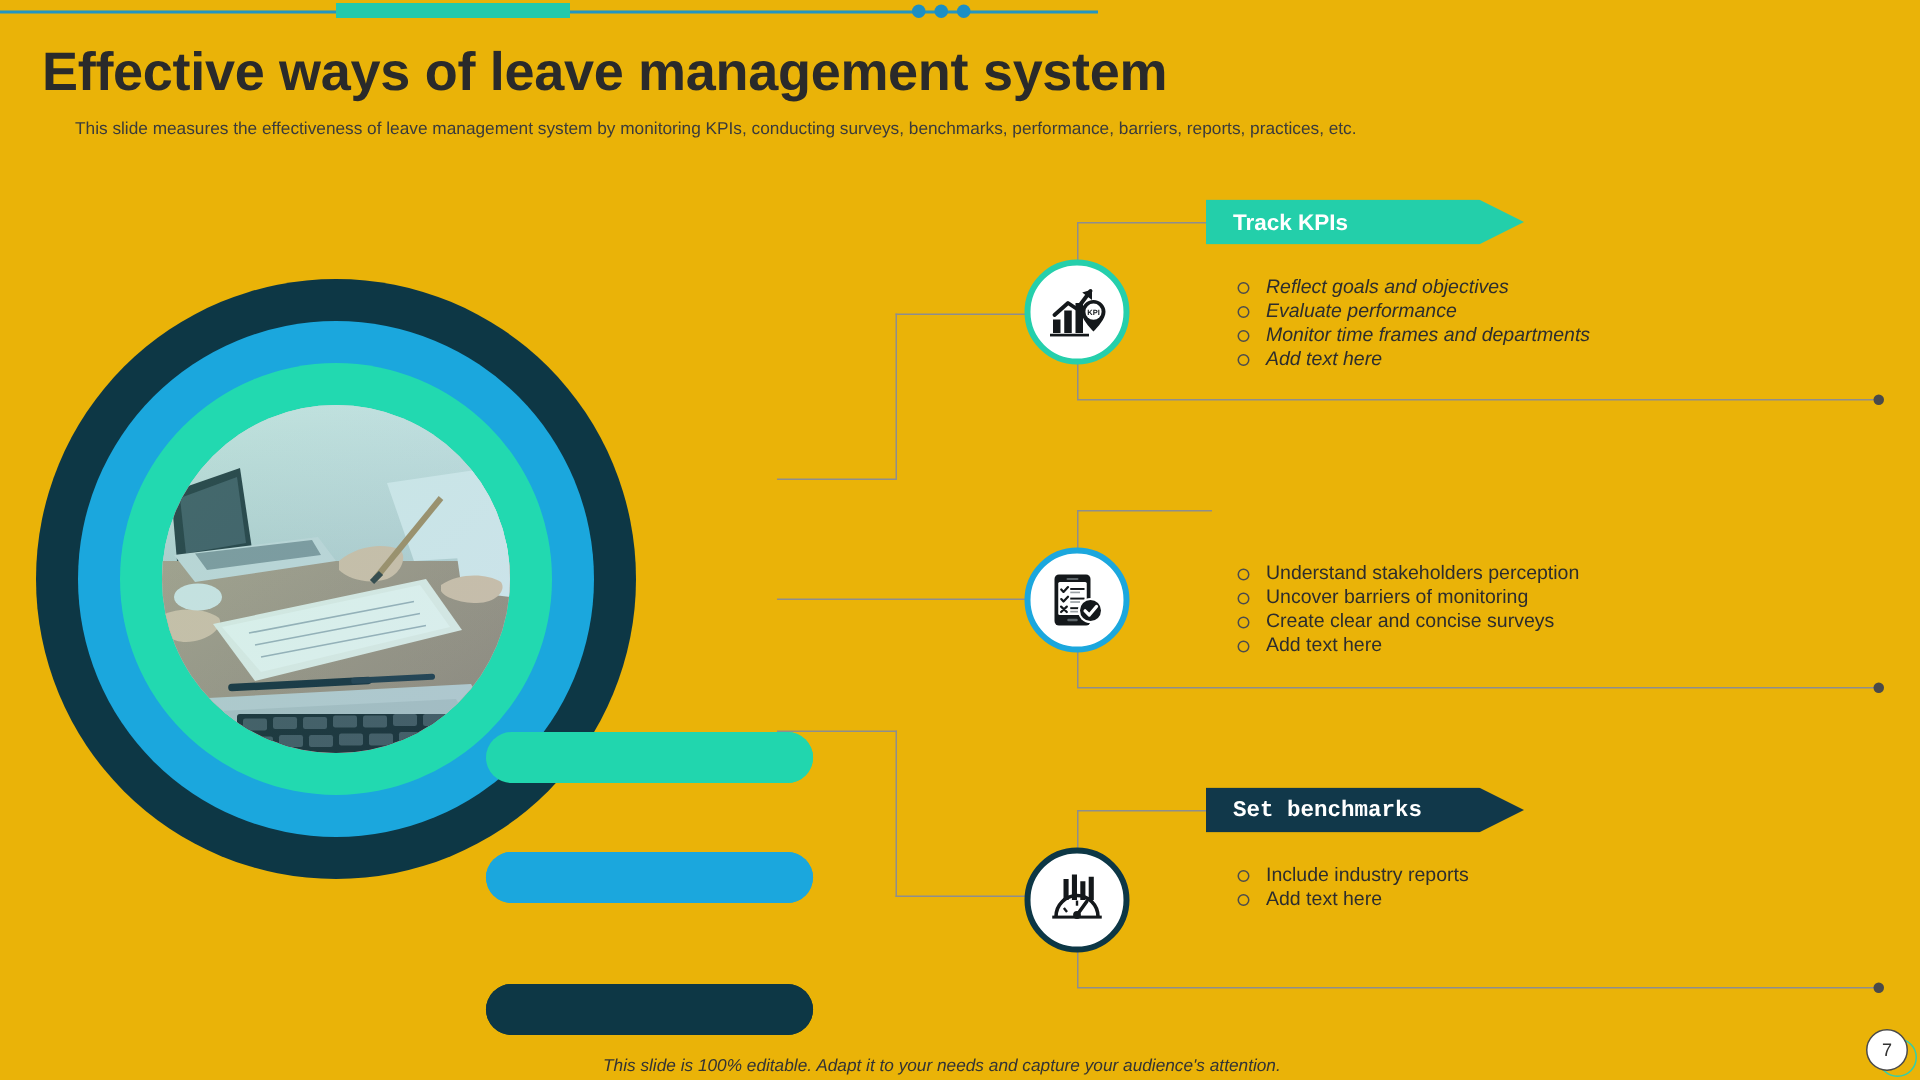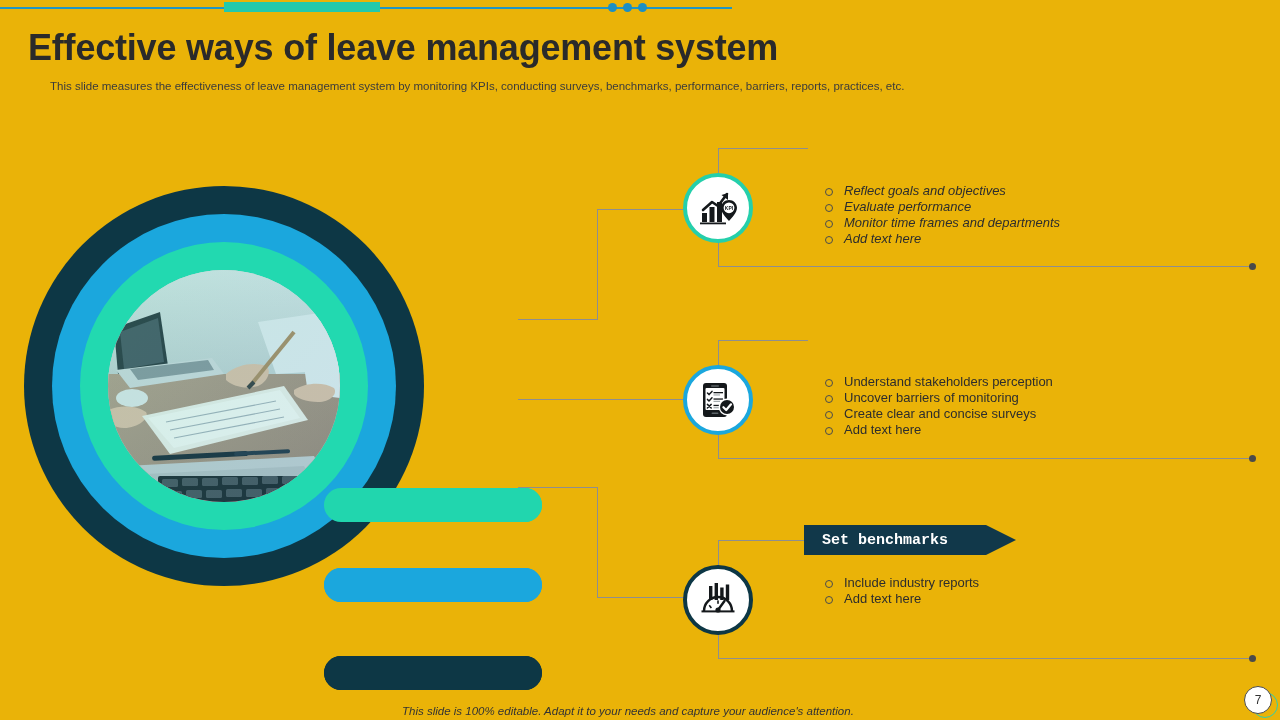--- a/index.html
+++ b/index.html
@@ -345,20 +345,23 @@
 
         <path d="M20 30 L26.5 21" stroke="#14181b" stroke-width="2.4" stroke-linecap="round"></path>
         <circle cx="20" cy="30" r="2.6" fill="#14181b"></circle>
 
         <rect x="11.5" y="25" width="1.6" height="3.4" fill="#14181b" transform="rotate(-38 12.3 26.7)"></rect>
         <rect x="19.2" y="20.4" width="1.6" height="3.4" fill="#14181b"></rect>
       </svg>
     </span>
   </div>
 
+  <div class="banner bn-1">
+    <span>Track KPIs</span>
+  </div>
   <div class="banner bn-3">
     <span>Set benchmarks</span>
   </div>
 
   <div class="bullets bl-1">
     <ul>
       <li>Reflect goals and objectives</li>
       <li>Evaluate performance</li>
       <li>Monitor time frames and departments</li>
       <li>Add text here</li>

